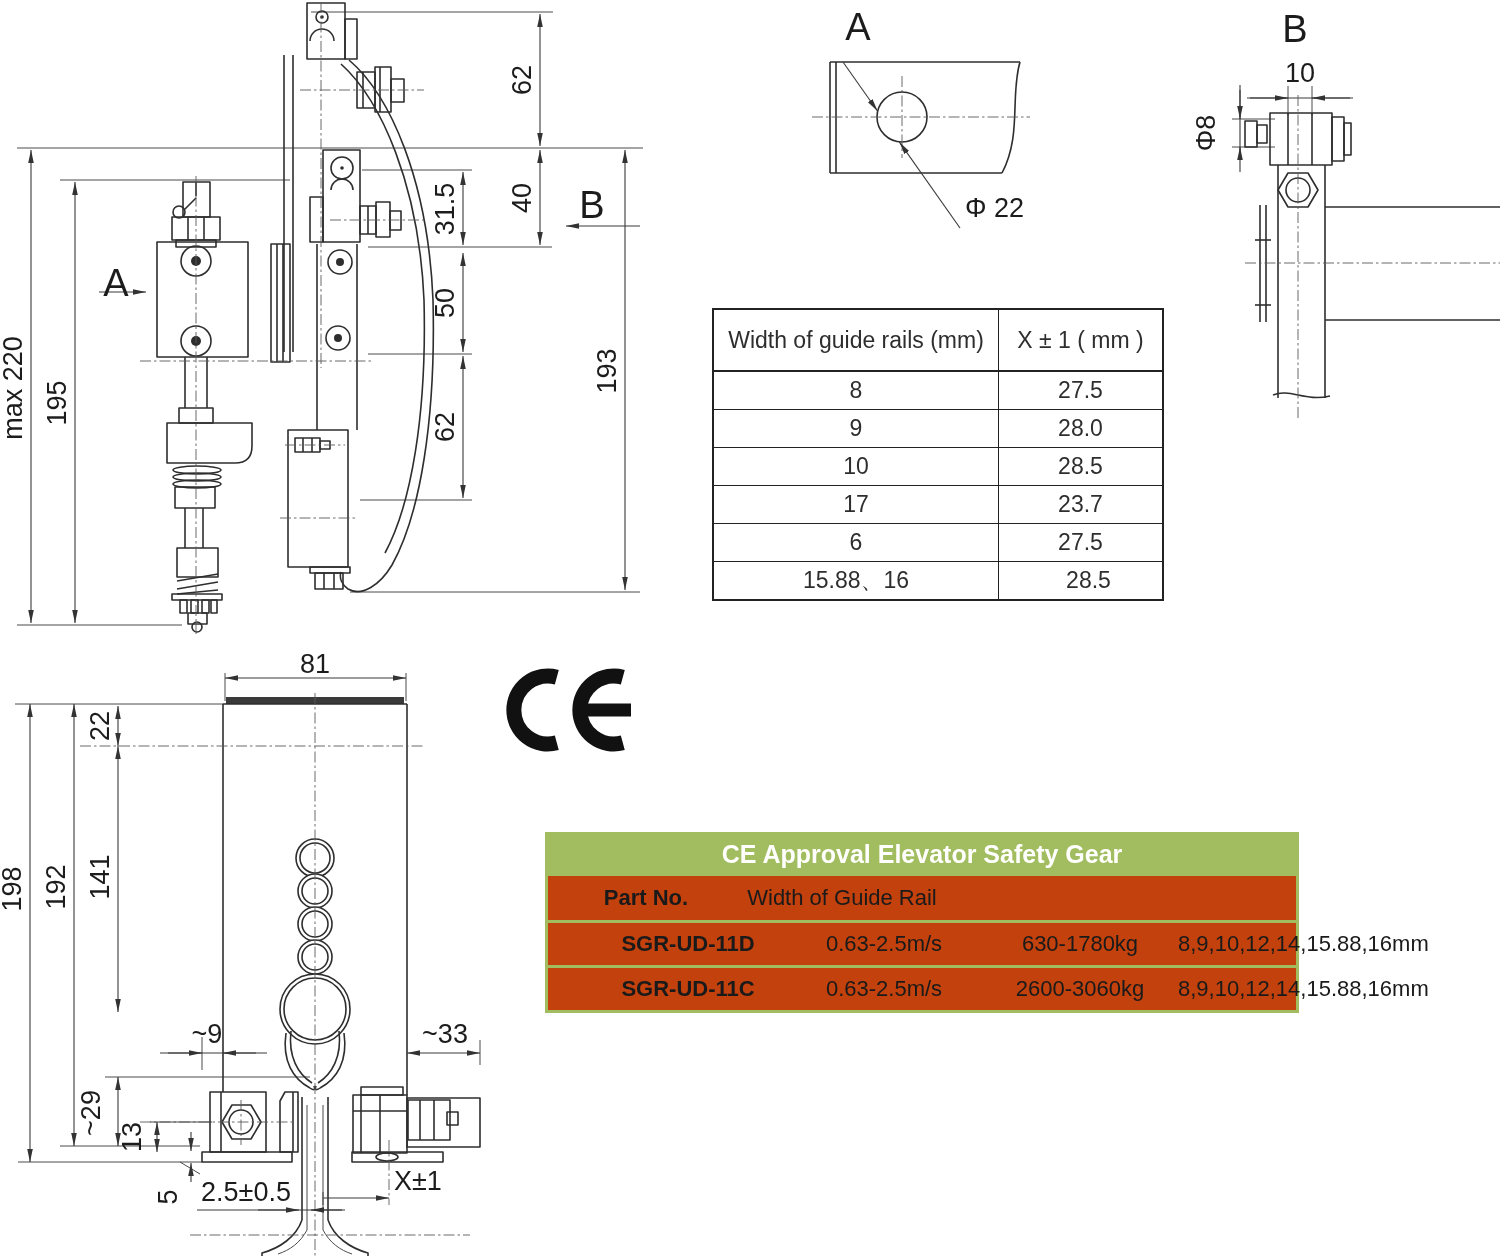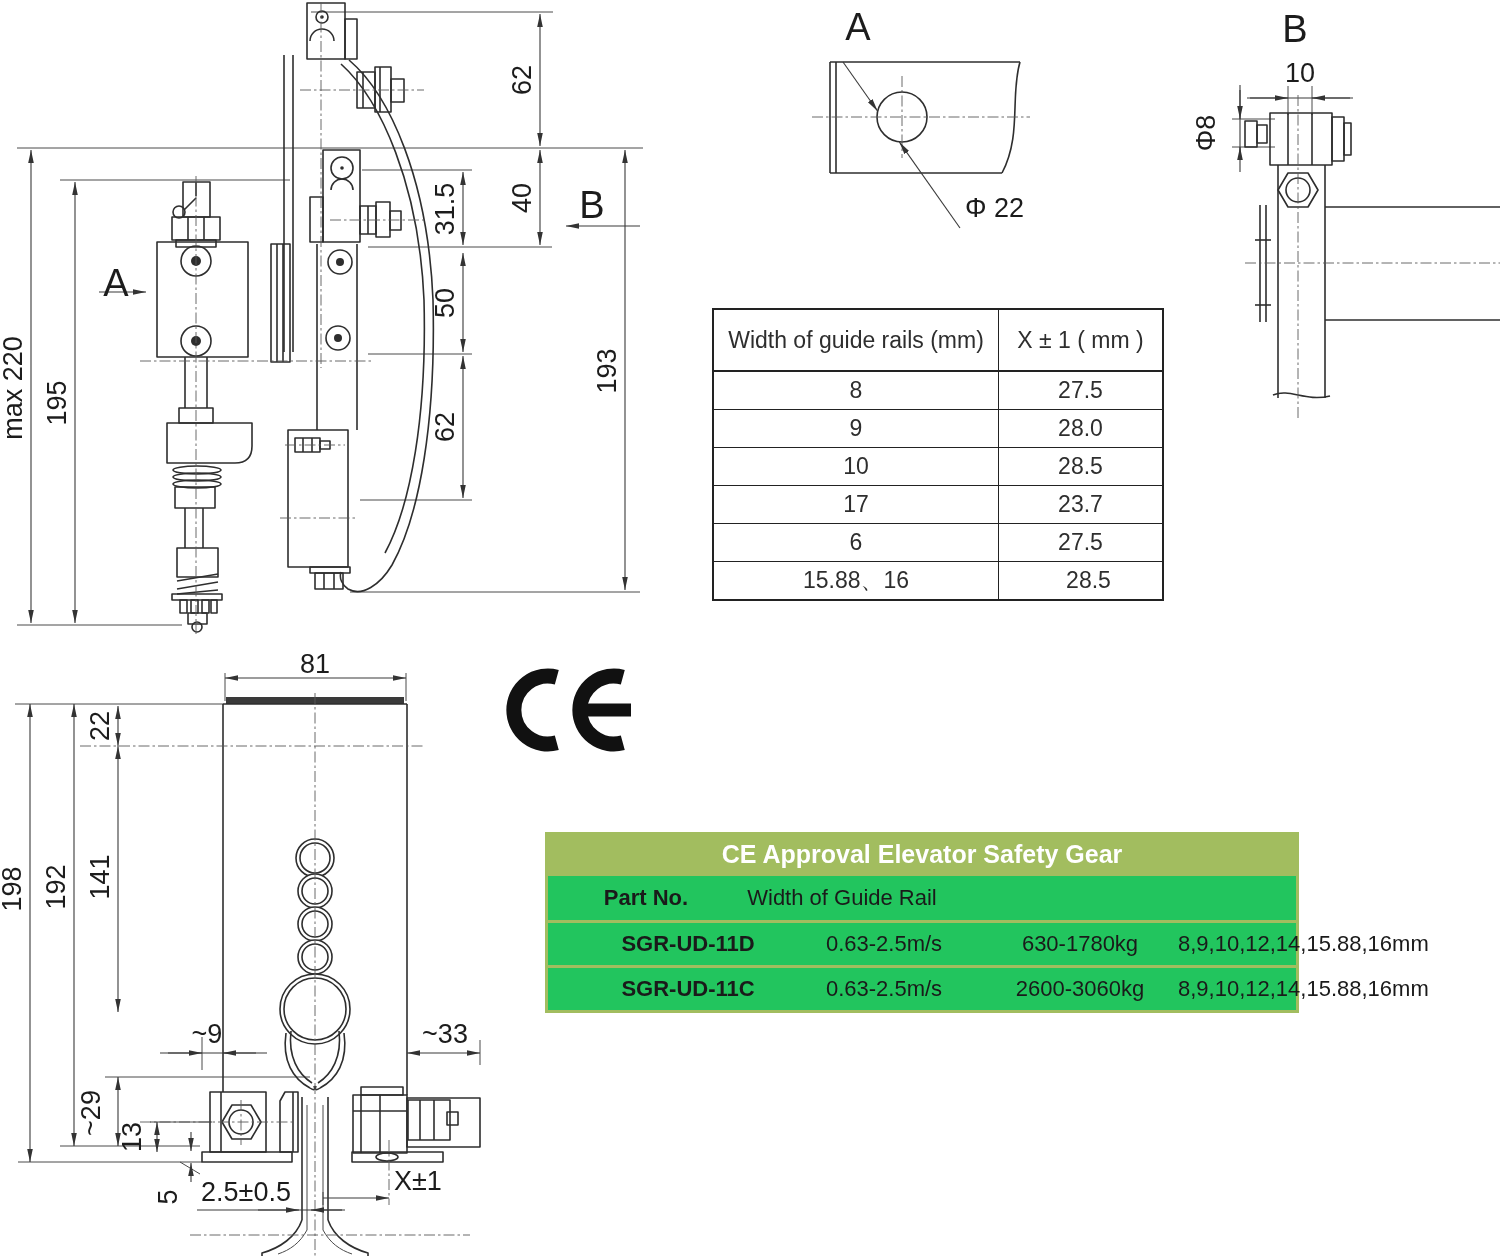--- a/index.html
+++ b/index.html
@@ -24,21 +24,21 @@
   .railtbl .rw{height:37px;border-bottom:1.5px solid #222;}
   .railtbl .rw:last-child{border-bottom:none;gap:16px;}
   .railtbl .c{display:flex;align-items:center;justify-content:center;font-size:23px;}
   .railtbl .c1{border-right:1.5px solid #222;}
   .railtbl .hd .c{font-size:23px;}
   
   .spec{position:absolute;left:545px;top:832px;width:754px;background:#a2bd5f;
         padding:3px;display:flex;flex-direction:column;gap:3px;box-sizing:border-box;}
   .spec-title{background:#a2bd5f;color:#fff;font-weight:bold;font-size:25px;
               height:38px;display:flex;align-items:center;justify-content:center;}
-  .spec-row{background:#22c55e;display:grid;grid-template-columns:196px 196px 196px 1fr;}
+  .spec-row{background:#c2410c;display:grid;grid-template-columns:196px 196px 196px 1fr;}
   .spec-row.head{height:44px;}
   .spec-row.data{height:42px;padding-left:42px;}
   .spec-row .c{display:flex;align-items:center;justify-content:center;
                font-size:22px;color:#1a1a1a;}
   .spec-row .c.b{font-weight:bold;}
 </style>
 </head>
 <body>
 
 <div class="canvas">

